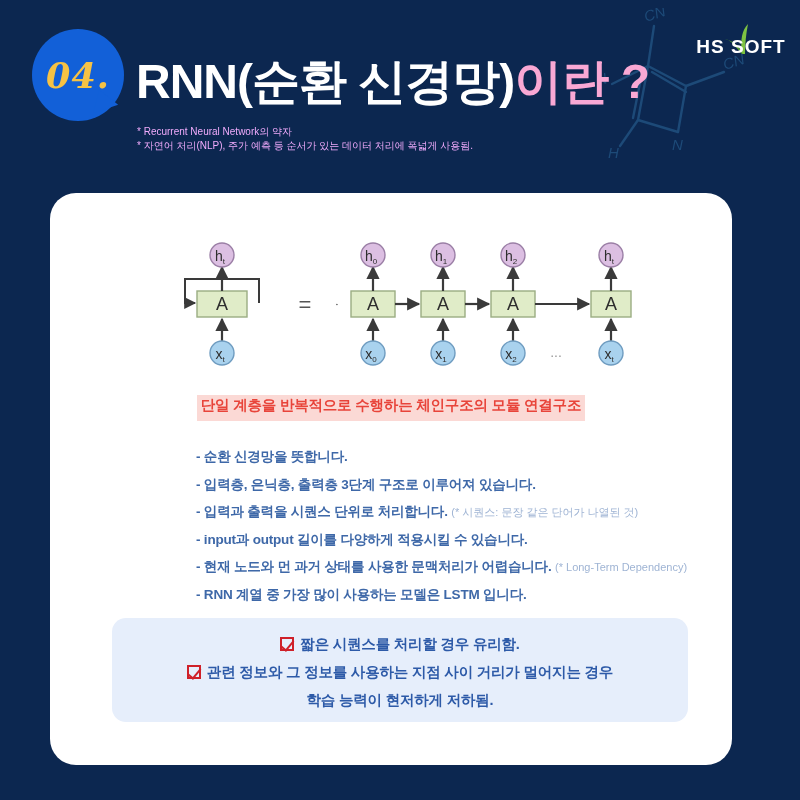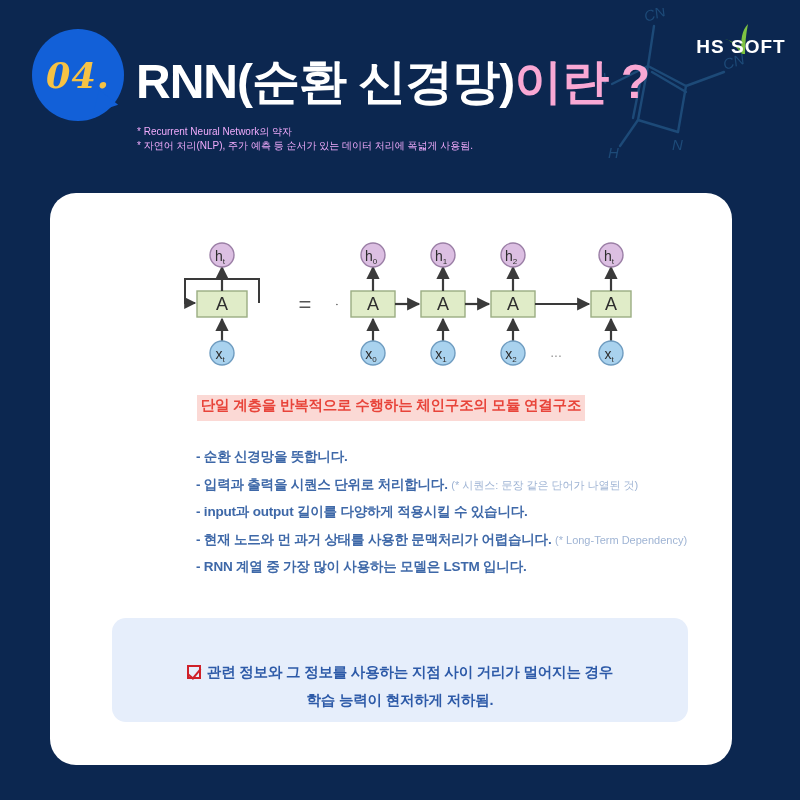--- a/index.html
+++ b/index.html
@@ -348,37 +348,44 @@
 <div class="pink-head">
   <span>단일 계층을 반복적으로 수행하는 체인구조의 모듈 연결구조</span>
 </div>
 
 <div class="bullets">
   <div class="bullet">
     <span>- 순환 신경망을 뜻합니다.</span>
     <span class="note"></span>
   </div>
   <div class="bullet">
+    <span>- 입력층, 은닉층, 출력층 3단계 구조로 이루어져 있습니다.</span>
+    <span class="note"></span>
+  </div>
+  <div class="bullet">
     <span>- 입력과 출력을 시퀀스 단위로 처리합니다.</span>
     <span class="note">(* 시퀀스: 문장 같은 단어가 나열된 것)</span>
   </div>
   <div class="bullet">
     <span>- input과 output 길이를 다양하게 적용시킬 수 있습니다.</span>
     <span class="note"></span>
   </div>
   <div class="bullet">
     <span>- 현재 노드와 먼 과거 상태를 사용한 문맥처리가 어렵습니다.</span>
     <span class="note">(* Long-Term Dependency)</span>
   </div>
   <div class="bullet">
     <span>- RNN 계열 중 가장 많이 사용하는 모델은 LSTM 입니다.</span>
     <span class="note"></span>
   </div>
 </div>
 
 <div class="callout">
+  <div class="callout-line cl-1">
+    <span class="chk"></span><span>짧은 시퀀스를 처리할 경우 유리함.</span>
+  </div>
   <div class="callout-line cl-2">
     <span class="chk"></span><span>관련 정보와 그 정보를 사용하는 지점 사이 거리가 멀어지는 경우</span>
   </div>
   <div class="callout-line cl-3">
     <span>학습 능력이 현저하게 저하됨.</span>
   </div>
 </div>
 
 </body></html>

